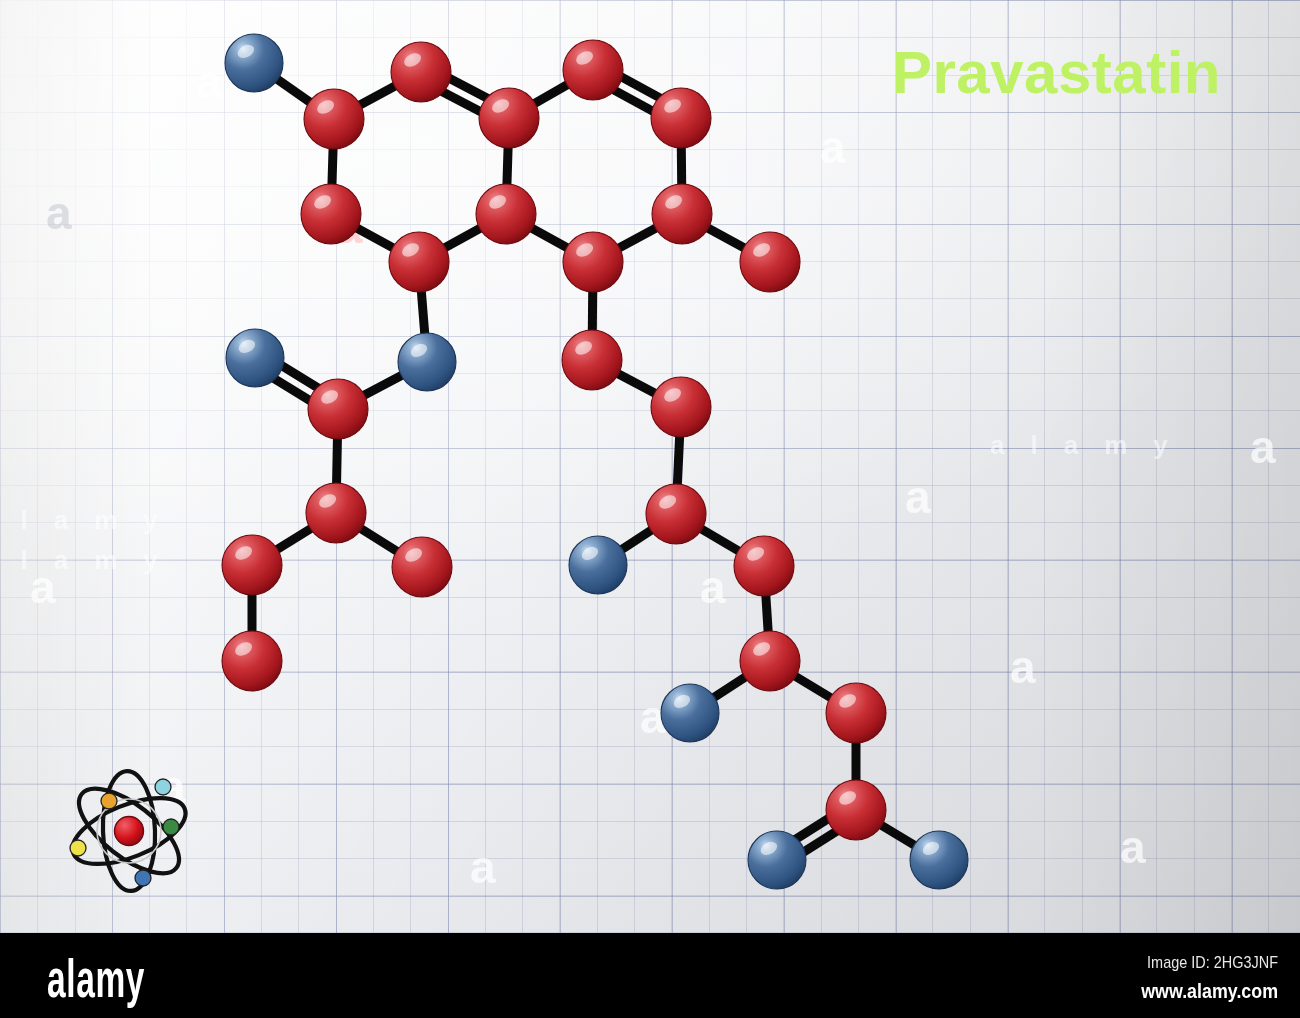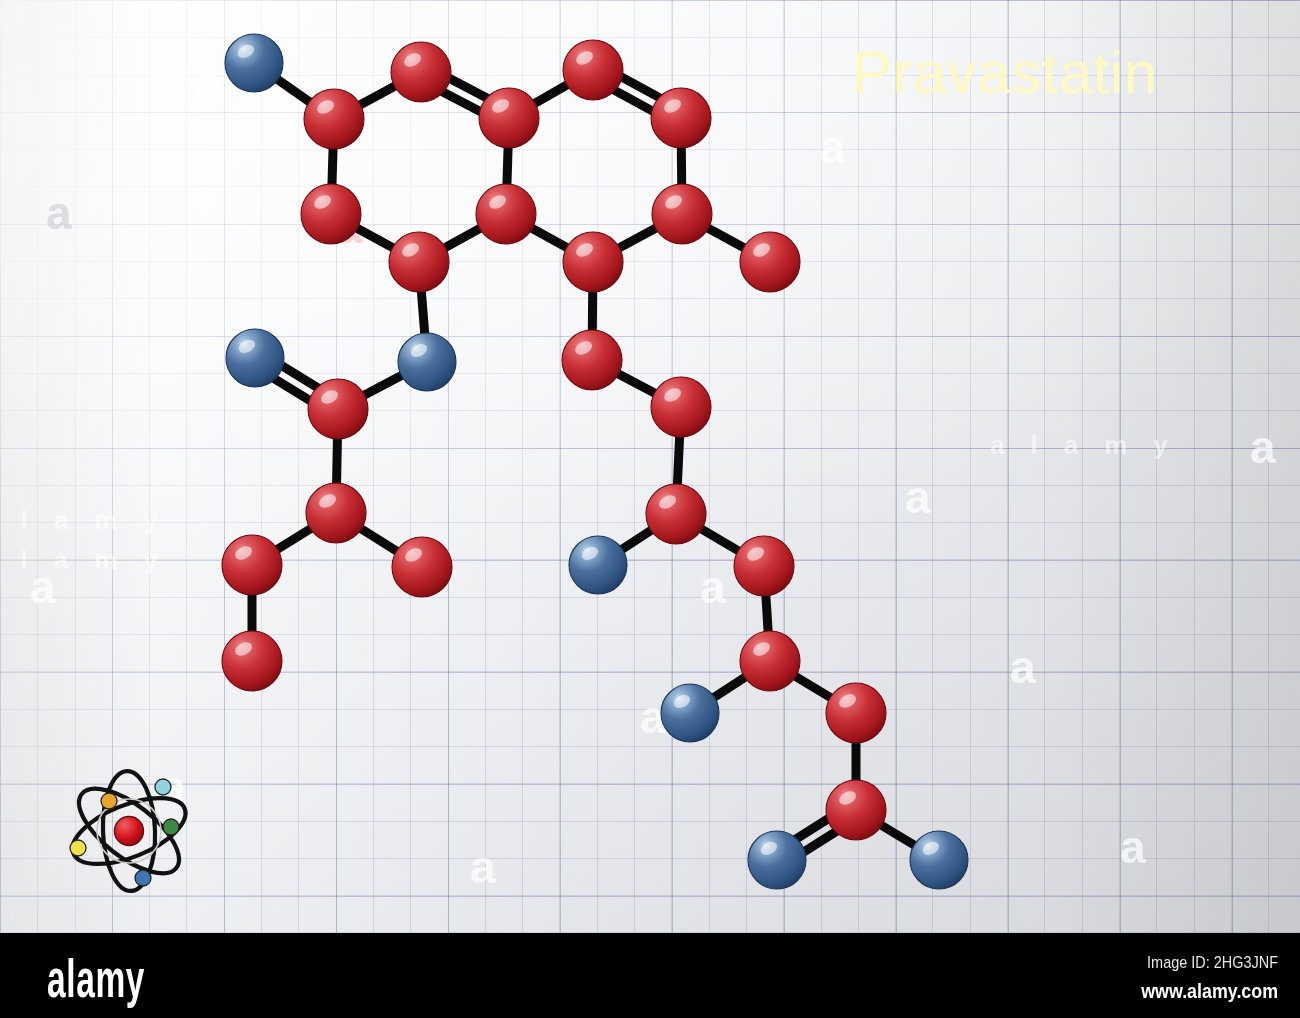--- a/index.html
+++ b/index.html
@@ -29,25 +29,25 @@
   
   #sheen{
     position:absolute;left:0;top:0;width:1300px;height:933px;pointer-events:none;
     background:
       radial-gradient(120% 75% at 30% 18%, rgba(255,255,255,.55) 0%, rgba(255,255,255,0) 60%),
       linear-gradient(to right, rgba(0,0,0,.05) 0%, rgba(0,0,0,0) 12%, rgba(0,0,0,0) 80%, rgba(0,0,0,.055) 100%);
   }
   
   #title{
     position:absolute;
-    left:852px;top:38px;
+    left:892px;top:38px;
     font-size:60px;
-    font-weight:normal;
+    font-weight:bold;
     letter-spacing:.5px;
-    color:#fef9c3;
+    color:#bef264;
     white-space:nowrap;
   }
   
   #mol{position:absolute;left:0;top:0;width:1300px;height:933px;}
   
   #atom-logo{position:absolute;left:62px;top:762px;width:135px;height:135px;}
   .wm{
     position:absolute;
     color:rgba(255,255,255,.72);
     font-size:46px;font-weight:bold;

